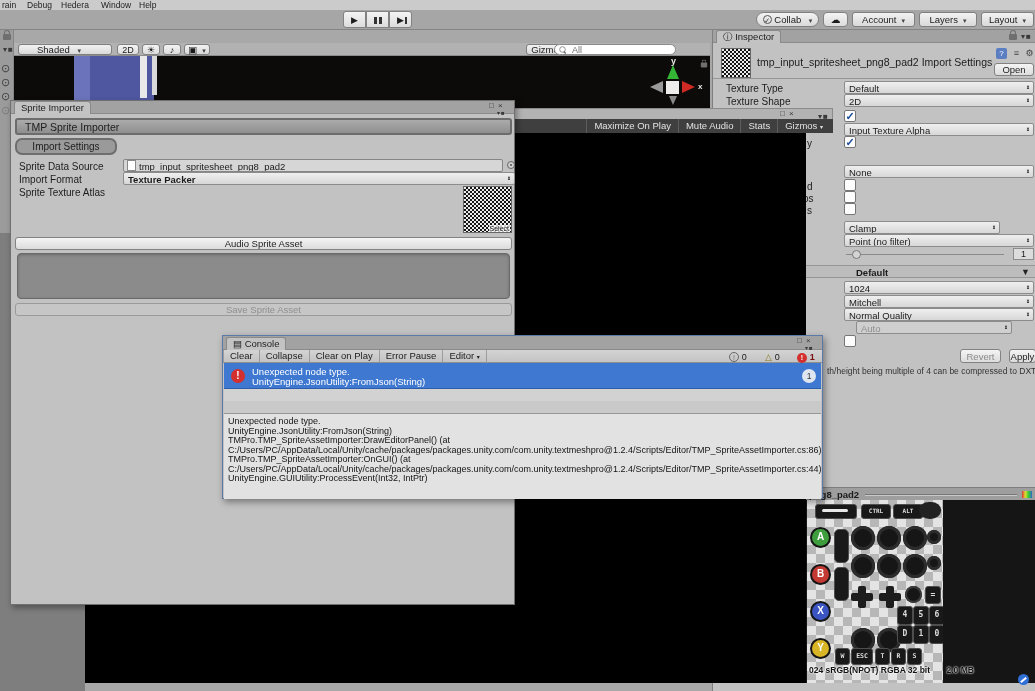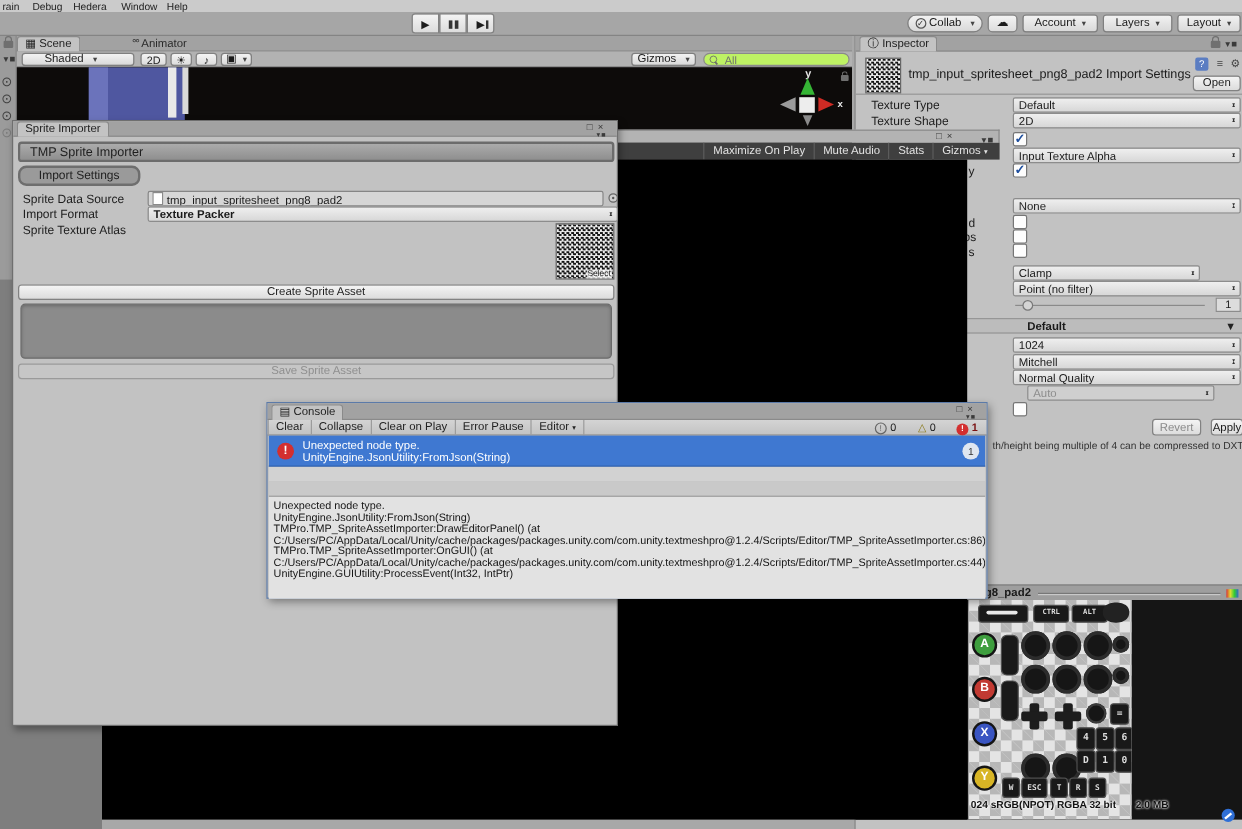--- a/index.html
+++ b/index.html
@@ -53,42 +53,32 @@
 <div class="abs" style="left:0;top:30px;width:14px;height:661px;background:#9b9b9b;border-right:1px solid #868686">
   <span class="lock" style="left:3px;top:4px"></span>
   <span class="abs wctl" style="left:3px;top:16px">▾■</span>
   <span class="abs" style="left:1px;top:32px;font-size:11px;color:#3f3f3f">⊙</span>
   <span class="abs" style="left:1px;top:46px;font-size:11px;color:#3f3f3f">⊙</span>
   <span class="abs" style="left:1px;top:60px;font-size:11px;color:#3f3f3f">⊙</span>
   <span class="abs" style="left:1px;top:74px;font-size:11px;color:#7c7c7c">⊙</span>
 </div>
 
 <div class="abs" style="left:14px;top:30px;width:696px;height:103px">
-  <div class="abs tabstrip" style="left:0;top:0;width:696px;height:13px">
-    <span class="abs tab" style="left:0;top:0;height:13px">
-      <span>▦</span>
-      <span>Scene</span>
-    </span>
-    <span class="abs" style="left:96px;top:1px;font-size:9.5px;color:#2a2a2a">
-      <span style="letter-spacing:-1px">°°</span>
-      <span>Animator</span>
-    </span>
-  </div>
   <div class="abs" style="left:0;top:13px;width:696px;height:13px;background:#b2b2b2;border-bottom:1px solid #8c8c8c">
     <div class="ddbtn" style="left:4px;top:1px;width:94px;height:11px;line-height:10px;text-align:left;padding-left:18px">
       <span>Shaded</span>
     </div>
     <div class="btn" style="left:103px;top:1px;width:22px;height:11px;font-size:9px;line-height:10px">2D</div>
     <div class="btn" style="left:128px;top:1px;width:18px;height:11px;font-size:9px;line-height:10px">☀</div>
     <div class="btn" style="left:149px;top:1px;width:18px;height:11px;font-size:9px;line-height:10px">♪</div>
     <div class="ddbtn" style="left:170px;top:1px;width:26px;height:11px;line-height:10px">▣</div>
     <div class="ddbtn" style="left:512px;top:1px;width:54px;height:11px;line-height:10px">
       <span>Gizmos</span>
     </div>
-    <div class="abs" style="left:572px;top:1px;width:122px;height:11px;background:#bef264;border:1px solid #8a8a8a;border-radius:6px">
+    <div class="abs" style="left:540px;top:1px;width:122px;height:11px;background:#ffffff;border:1px solid #8a8a8a;border-radius:6px">
       <span class="mag" style="left:3px;top:0px;transform:scale(.7)"></span>
       <span class="abs" style="left:17px;top:0px;color:#6f6f6f;font-size:9px">All</span>
     </div>
   </div>
   <div class="abs" style="left:0;top:26px;width:696px;height:77px;background:#0d0b0a;overflow:hidden">
     <div class="abs" style="left:60px;top:0;width:80px;height:46px;background:#4f57a0"></div>
     <div class="abs" style="left:60px;top:0;width:16px;height:46px;background:#6b73bb"></div>
     <div class="abs" style="left:126px;top:0;width:7px;height:42px;background:#e9e9e9"></div>
     <div class="abs" style="left:138px;top:0;width:5px;height:39px;background:#d9d9d9"></div>
     <div class="abs" style="left:0;top:44px;width:206px;height:33px;background:#2a0d0b"></div>
@@ -255,21 +245,21 @@
   </div>
 
   <span class="abs lbl" style="left:8px;top:73px">Import Format</span>
   <div class="dd" style="left:112px;top:71px;width:392px;font-weight:bold">Texture Packer</div>
 
   <span class="abs lbl" style="left:8px;top:86px">Sprite Texture Atlas</span>
   <div class="abs qr" style="left:452px;top:85px;width:49px;height:47px">
     <span class="abs" style="right:1px;bottom:0;font-size:7px;background:rgba(255,255,255,.75);padding:0 1px">Select</span>
   </div>
 
-  <div class="btn" style="left:4px;top:136px;width:497px;height:13px;line-height:12px;font-size:9.5px">Create Sprite Asset</div>
+  <div class="btn" style="left:4px;top:136px;width:497px;height:13px;line-height:12px;font-size:9.5px">Audio Sprite Asset</div>
   <div class="abs" style="left:6px;top:152px;width:493px;height:46px;background:#8b8b8b;border:1px solid #6a6a6a;border-radius:4px;box-shadow:inset 0 1px 3px rgba(0,0,0,.25)"></div>
   <div class="btn" style="left:4px;top:202px;width:497px;height:13px;line-height:12px;font-size:9.5px;background:#c6c6c6;border-color:#9a9a9a;color:#8f8f8f">Save Sprite Asset</div>
 </div>
 
 <div class="abs" style="left:222px;top:335px;width:601px;height:164px;background:#c2c2c2;border:1px solid #5b7aa8;box-shadow:2px 3px 7px rgba(0,0,0,.4)">
   <div class="abs tabstrip" style="left:0;top:0;width:599px;height:14px">
     <span class="abs tab" style="left:3px;top:1px;height:13px">
       <span>▤</span>
       <span>Console</span>
     </span>

